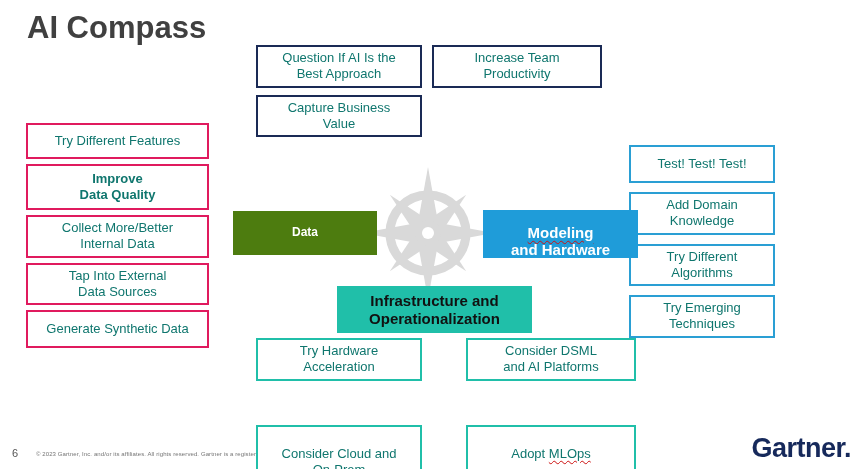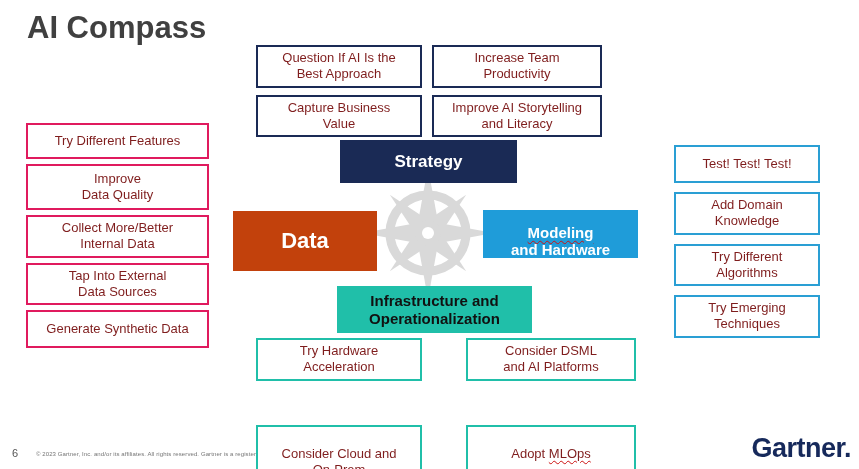--- a/index.html
+++ b/index.html
@@ -36,40 +36,40 @@
     justify-content: center;
     text-align: center;
     font-weight: bold;
     line-height: 1.15;
   }
   .banner-strategy {
     left: 340px; top: 140px; width: 177px; height: 43px;
     background: #1a2a55; color: #ffffff; font-size: 17px;
   }
   .banner-data {
-    left: 233px; top: 211px; width: 144px; height: 60px;
-    background: #c2410c; color: #ffffff; font-size: 22px;
+    left: 233px; top: 211px; width: 144px; height: 44px;
+    background: #4d7c0f; color: #ffffff; font-size: 12px;
   }
   .banner-modeling {
     left: 483px; top: 210px; width: 155px; height: 48px;
     background: #1f9cd9; color: #ffffff; font-size: 15px; align-items: flex-end;
   }
   .banner-infra {
     left: 337px; top: 286px; width: 195px; height: 47px;
     background: #20bfa9; color: #111111; font-size: 15px;
   }
   
   .node {
     background: #ffffff;
     display: flex;
     align-items: center;
     justify-content: center;
     text-align: center;
     font-size: 13px;
-    color: #7f1d1d;
+    color: #0f766e;
     line-height: 1.25;
     white-space: pre-line;
     padding: 3px 6px;
     z-index: 1;
   }
   .b-navy { border: 2px solid #1a2a55; }
   .b-pink { border: 2px solid #e01a5e; }
   .b-blue { border: 2px solid #2a9fd4; }
   .b-teal { border: 2px solid #20bfa9; }
   .grid-top, .grid-bottom {
@@ -88,21 +88,21 @@
   .grid-bottom .node { min-height: 40px; }
   .col-left {
     position: absolute;
     left: 26px; top: 123px; width: 183px;
     display: flex; flex-direction: column; gap: 5px;
     z-index: 1;
   }
   .col-left .node { min-height: 36px; }
   .col-right {
     position: absolute;
-    left: 674px; top: 145px; width: 146px;
+    left: 629px; top: 145px; width: 146px;
     display: flex; flex-direction: column; gap: 9px;
     z-index: 1;
   }
   .col-right .node { min-height: 38px; }
   
   .squiggle {
     text-decoration-line: underline;
     text-decoration-style: wavy;
     text-decoration-color: #cc1111;
     text-decoration-thickness: 1px;
@@ -147,45 +147,42 @@
       <polygon points="0,-54 9,-10 0,-1 -9,-10" transform="rotate(315)"></polygon>
       <polygon points="0,-66 10,-11 0,-1 -10,-11"></polygon>
       <polygon points="0,-66 10,-11 0,-1 -10,-11" transform="rotate(90)"></polygon>
       <polygon points="0,-66 10,-11 0,-1 -10,-11" transform="rotate(180)"></polygon>
       <polygon points="0,-66 10,-11 0,-1 -10,-11" transform="rotate(270)"></polygon>
       <circle r="13"></circle>
     </g>
     <circle r="6" fill="#ffffff"></circle>
   </svg>
 
-  <div class="banner banner-strategy">Strategy</div>
   <div class="banner banner-data">Data</div>
   <div class="banner banner-modeling">
     <div>
       <span class="squiggle">Modeling</span><br>
       <span>and Hardware</span>
     </div>
   </div>
   <div class="banner banner-infra" style="white-space: pre-line;">Infrastructure and
 Operationalization</div>
 
   <div class="grid-top">
     <div class="node b-navy">Question If AI Is the
 Best Approach</div>
     <div class="node b-navy">Increase Team
 Productivity</div>
     <div class="node b-navy">Capture Business
 Value</div>
-    <div class="node b-navy">Improve AI Storytelling
-and Literacy</div>
   </div>
 
   <div class="col-left">
     <div class="node b-pink">Try Different Features</div>
-    <div class="node b-pink" style="min-height:46px;">Improve
+    <div class="node b-pink" style="min-height:46px;font-weight:bold;">Improve
 Data Quality</div>
     <div class="node b-pink" style="min-height:42px;">Collect More/Better
 Internal Data</div>
     <div class="node b-pink" style="min-height:42px;">Tap Into External
 Data Sources</div>
     <div class="node b-pink" style="min-height:38px;">Generate Synthetic Data</div>
   </div>
 
   <div class="col-right">
     <div class="node b-blue">Test! Test! Test!</div>

